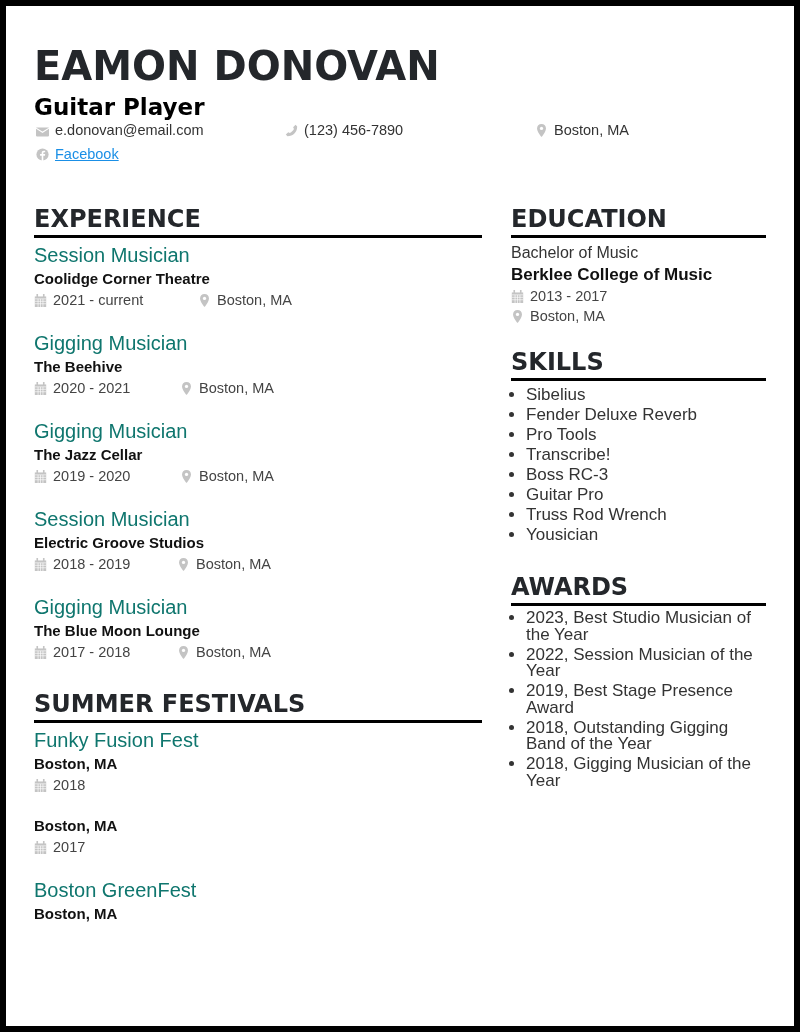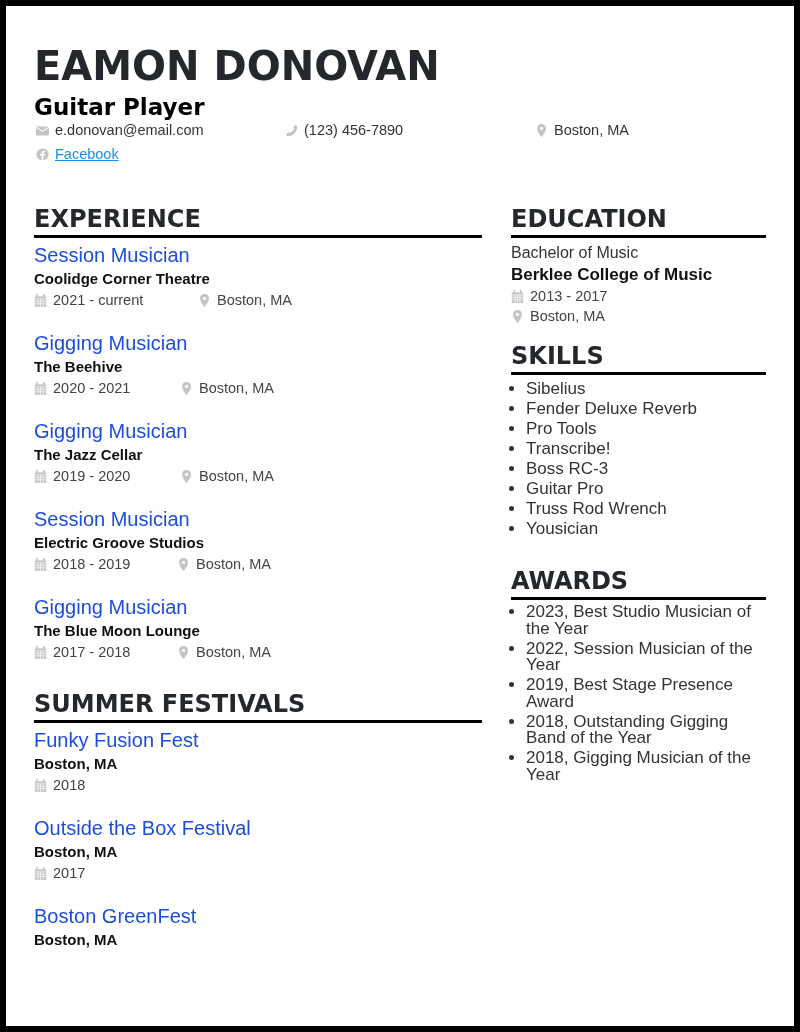--- a/index.html
+++ b/index.html
@@ -11,40 +11,40 @@
   .title { position:absolute; left:28px; top:86px; font-family:"DejaVu Sans", sans-serif; font-weight:bold;
            font-size:23px; color:#000; line-height:30px; }
   .contact { position:absolute; font-size:14.5px; color:#333; display:flex; align-items:center; gap:6px; }
   .contact a { color:#1a8fe6; text-decoration:underline; }
   .ic { display:inline-block; width:13px; height:13px; flex:0 0 13px; }
   .col-left { position:absolute; left:28px; top:197px; width:448px; }
   .col-right { position:absolute; left:505px; top:197px; width:255px; }
   .sec-h { font-family:"DejaVu Sans", sans-serif; font-weight:bold; font-size:24px; color:#24272b;
            line-height:32px; border-bottom:3.5px solid #000; padding-bottom:0; margin:0 0 4px 0; }
   .entry { margin-bottom:20px; }
-  .role { font-size:20px; color:#1d4ed8; line-height:26px; }
+  .role { font-size:20px; color:#0f766e; line-height:26px; }
   .org { font-size:15px; font-weight:bold; color:#111; line-height:22px; }
   .meta { font-size:14.5px; color:#444; line-height:20px; display:flex; align-items:center; }
   .meta .item { display:flex; align-items:center; gap:6px; }
   .meta .date { width:164px; }
   .edu-line { font-size:16px; color:#333; line-height:22px; }
   .edu-org { font-size:17px; font-weight:bold; color:#111; line-height:22px; }
   ul.bul { margin:2px 0 0 0; padding-left:15px; font-size:17px; color:#333; line-height:20px; }
   ul.bul li { padding-left:0; }
   ul.awards li { line-height:16.5px; margin-bottom:3.5px; }
 </style>
 </head>
 <body>
 
 <div class="page">
 
   <div class="name">EAMON DONOVAN</div>
   <div class="title">Guitar Player</div>
 
-  <div class="contact" style="left:30px; top:116px;">
+  <div class="contact" style="left:30px; top:116px;align-items:flex-end;">
     <svg class="ic" viewBox="0 0 16 16">
         <rect x="0" y="3" width="16" height="11" rx="1" fill="#c4c4c4"></rect>
         <path d="M0 4 L8 9 L16 4" stroke="#fff" stroke-width="1.3" fill="none"></path>
       </svg>
     <span>e.donovan@email.com</span>
   </div>
   <div class="contact" style="left:279px; top:116px;">
     <svg class="ic" viewBox="0 0 16 16">
         <path d="M13 1 L15 3 C15 10 10 15 3 15 L1 13 L4 10 L6 11 C8 10 10 8 11 6 L10 4 Z" fill="#c4c4c4"></path>
       </svg>
@@ -195,21 +195,20 @@
                 <rect x="1" y="3" width="14" height="13" fill="#c4c4c4"></rect>
                 <rect x="3" y="0" width="2" height="4" fill="#c4c4c4"></rect>
                 <rect x="11" y="0" width="2" height="4" fill="#c4c4c4"></rect>
                 <path d="M1 6 H15 M1 9 H15 M1 12 H15 M5 6 V16 M8 6 V16 M11 6 V16" stroke="#fff" stroke-width="0.8"></path>
               </svg>
             <span>2018</span>
           </span>
         </div>
       </div>
       <div class="entry">
-        <div class="role">Outside the Box Festival</div>
         <div class="org">Boston, MA</div>
         <div class="meta">
           <span class="item">
             <svg class="ic" viewBox="0 0 16 16">
                 <rect x="1" y="3" width="14" height="13" fill="#c4c4c4"></rect>
                 <rect x="3" y="0" width="2" height="4" fill="#c4c4c4"></rect>
                 <rect x="11" y="0" width="2" height="4" fill="#c4c4c4"></rect>
                 <path d="M1 6 H15 M1 9 H15 M1 12 H15 M5 6 V16 M8 6 V16 M11 6 V16" stroke="#fff" stroke-width="0.8"></path>
               </svg>
             <span>2017</span>
@@ -218,21 +217,21 @@
       </div>
       <div class="entry">
         <div class="role">Boston GreenFest</div>
         <div class="org">Boston, MA</div>
       </div>
     </div>
   </div>
 
   <div class="col-right">
     <div class="sec-h">EDUCATION</div>
-    <div style="margin-bottom:14px;">
+    <div style="margin-bottom:20px;">
       <div class="edu-line">Bachelor of Music</div>
       <div class="edu-org">Berklee College of Music</div>
       <div class="meta">
         <span class="item">
           <svg class="ic" viewBox="0 0 16 16">
               <rect x="1" y="3" width="14" height="13" fill="#c4c4c4"></rect>
               <rect x="3" y="0" width="2" height="4" fill="#c4c4c4"></rect>
               <rect x="11" y="0" width="2" height="4" fill="#c4c4c4"></rect>
               <path d="M1 6 H15 M1 9 H15 M1 12 H15 M5 6 V16 M8 6 V16 M11 6 V16" stroke="#fff" stroke-width="0.8"></path>
             </svg>

